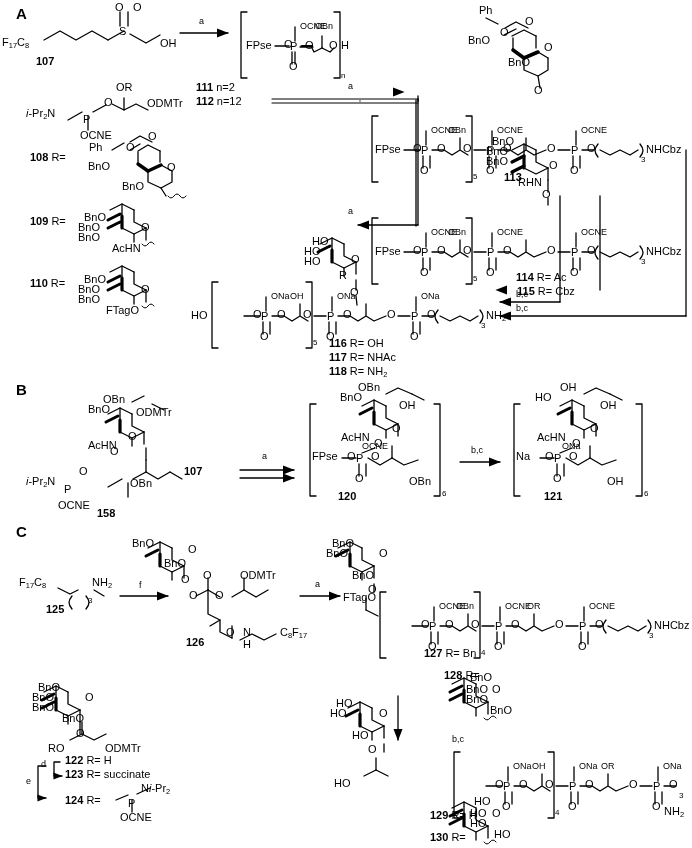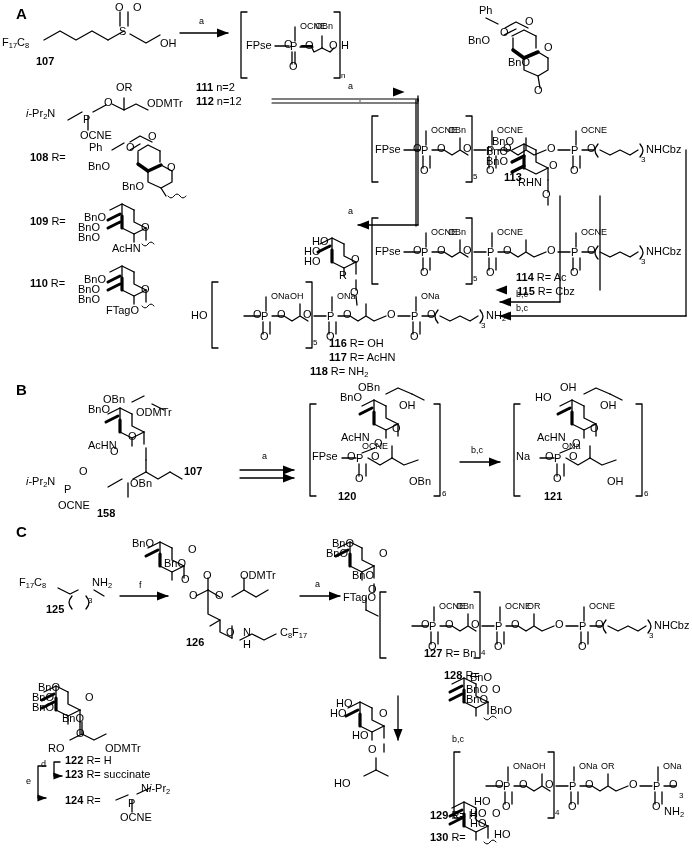--- a/index.html
+++ b/index.html
@@ -557,22 +557,22 @@
 <div class="lbl txt" style="left:343px;top:309px">O</div>
 <div class="lbl txt" style="left:387px;top:309px">O</div>
 <div class="lbl txt" style="left:411px;top:311px">P</div>
 <div class="lbl sm" style="left:421px;top:292px">ONa</div>
 <div class="lbl txt" style="left:410px;top:331px">O</div>
 <div class="lbl txt" style="left:427px;top:309px">O</div>
 <div class="lbl xs" style="left:481px;top:322px">3</div>
 <div class="lbl txt" style="left:486px;top:310px">NH<sub>2</sub></div>
 <div class="lbl xs" style="left:313px;top:339px">5</div>
 <div class="lbl cnum" style="left:329px;top:338px">116 <span style="font-weight:normal">R= OH</span></div>
-<div class="lbl cnum" style="left:329px;top:352px">117 <span style="font-weight:normal">R= AcHN</span></div>
-<div class="lbl cnum" style="left:310px;top:366px">118 <span style="font-weight:normal">R= NH<sub>2</sub></span></div>
+<div class="lbl cnum" style="left:329px;top:352px">117 <span style="font-weight:normal">R= NHAc</span></div>
+<div class="lbl cnum" style="left:329px;top:366px">118 <span style="font-weight:normal">R= NH<sub>2</sub></span></div>
 
 <div class="lbl sm" style="left:516px;top:290px">b,c</div>
 <div class="lbl sm" style="left:516px;top:304px">b,c</div>
 
 <div class="lbl panel" style="left:16px;top:382px">B</div>
 
 <div class="lbl txt" style="left:103px;top:394px">OBn</div>
 <div class="lbl txt" style="left:88px;top:404px">BnO</div>
 <div class="lbl txt" style="left:136px;top:407px">ODMTr</div>
 <div class="lbl txt" style="left:128px;top:431px">O</div>

